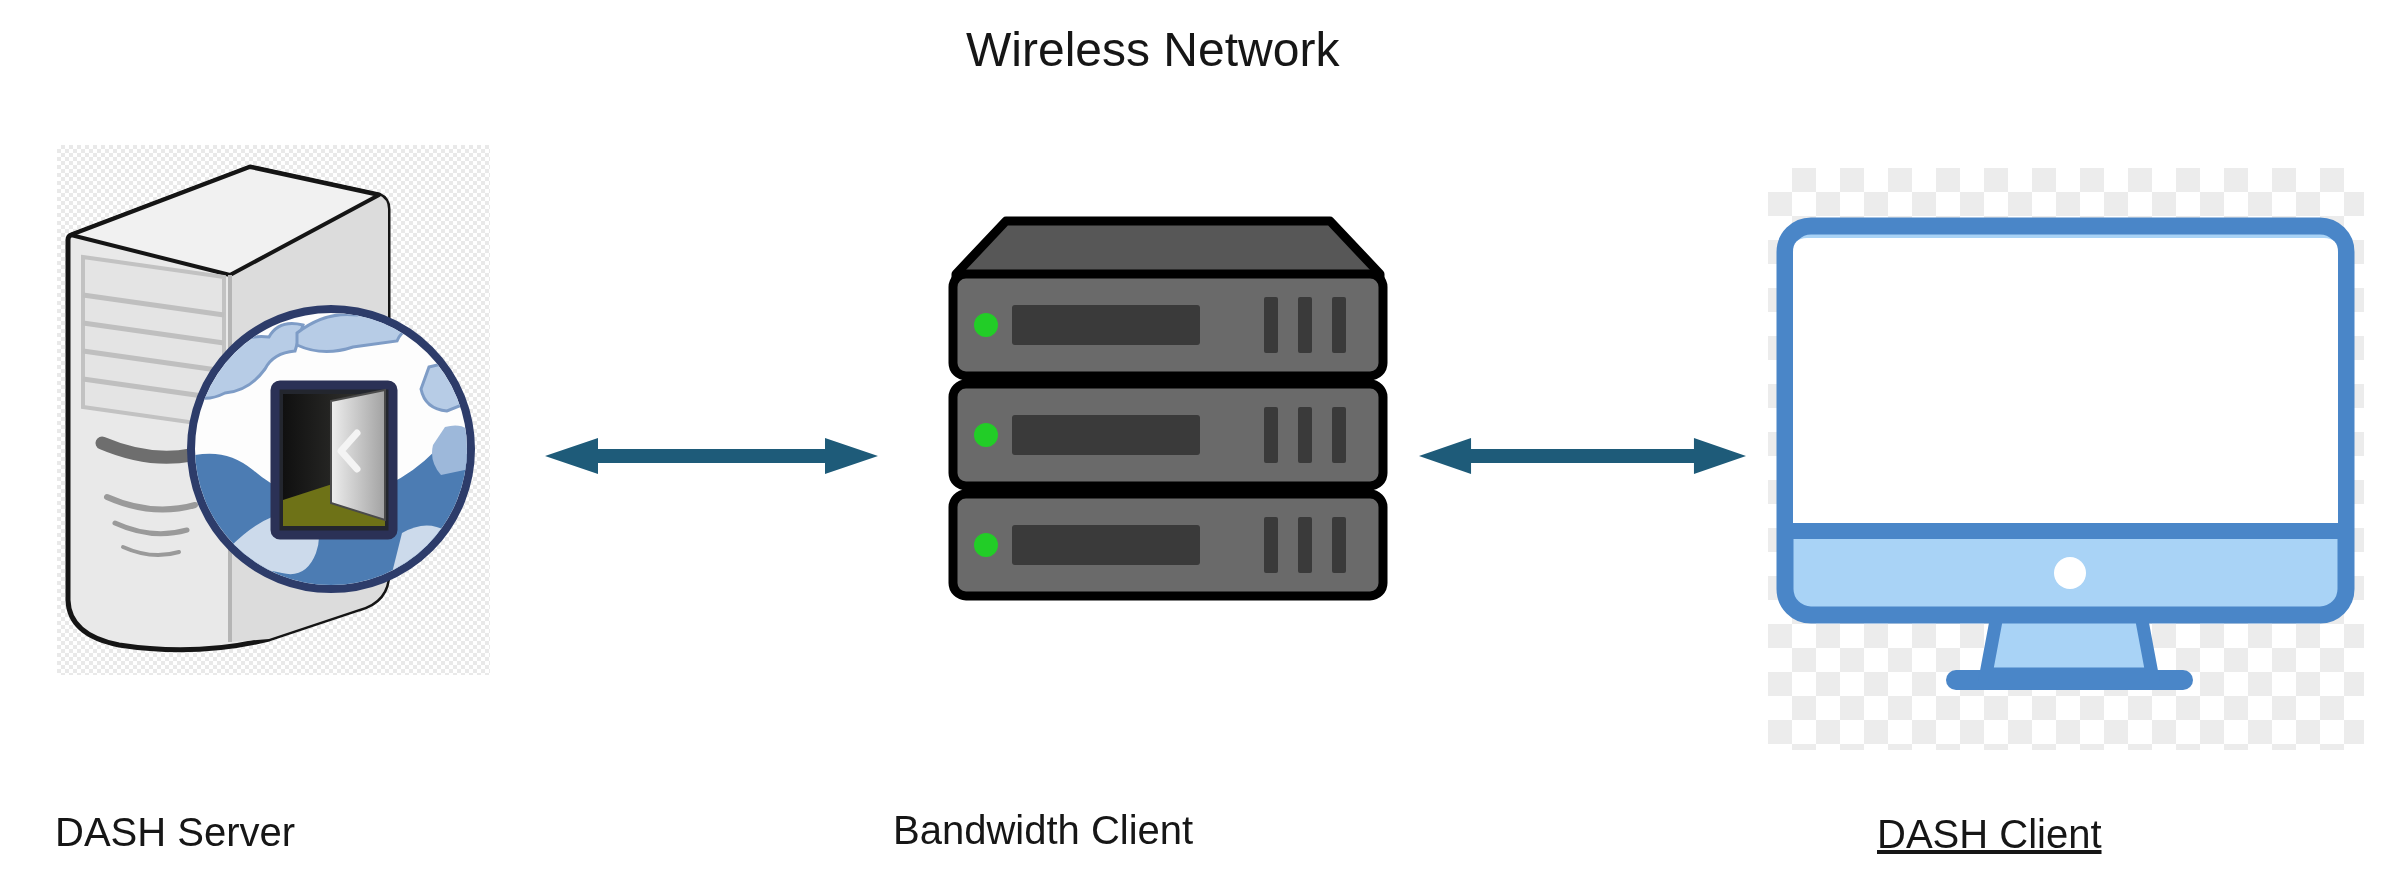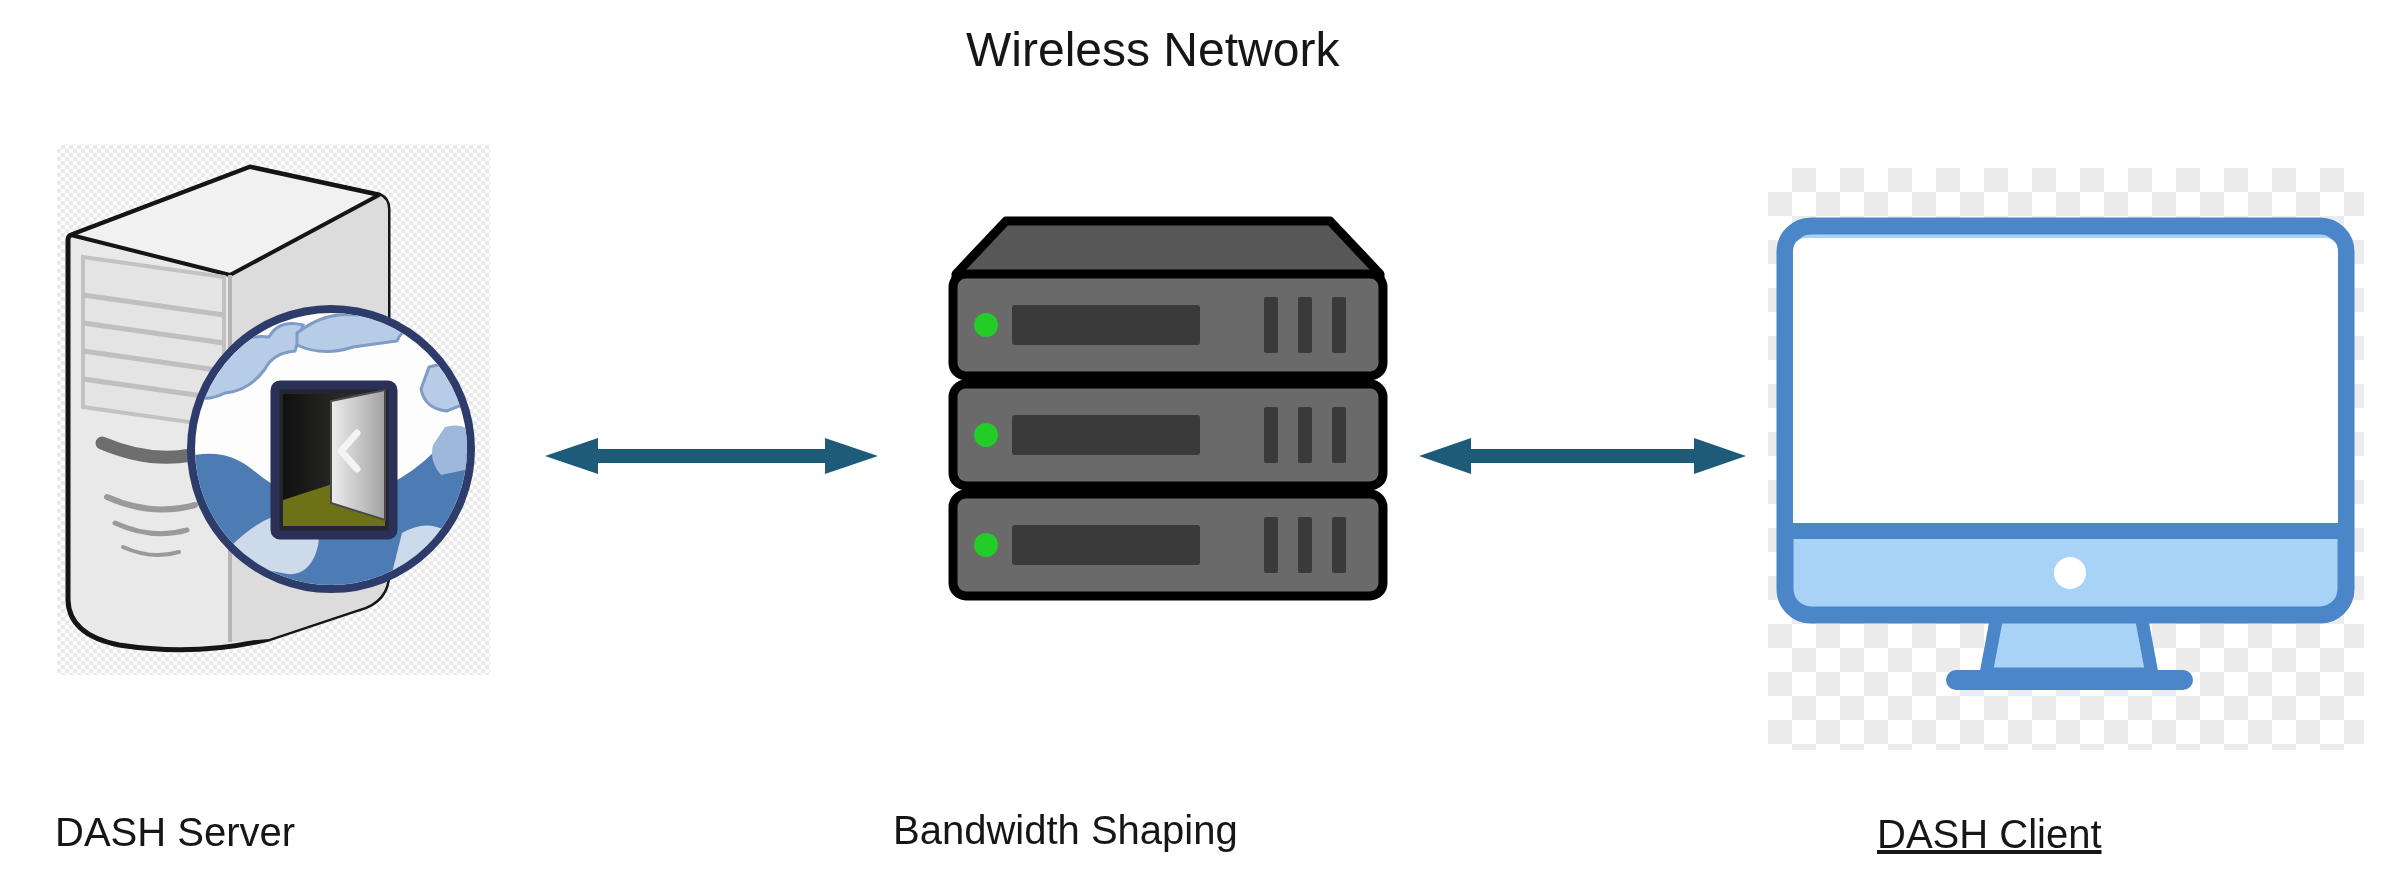--- a/index.html
+++ b/index.html
@@ -185,16 +185,16 @@
       <rect class="mon-base" x="178" y="502" width="247" height="20" rx="10"></rect>
       <polygon class="mon-stand" points="230,442 372,442 384,506 218,506"></polygon>
       <rect class="mon-frame" x="17" y="58" width="561" height="389" rx="26"></rect>
       <path class="mon-screen" d="M39,70 h517 q14,0 14,14 v271 h-545 v-271 q0,-14 14,-14 z"></path>
       <rect class="mon-divider" x="17" y="355" width="561" height="16"></rect>
       <circle class="mon-dot" cx="302" cy="405" r="16"></circle>
     </svg>
   </div>
 
   <div class="node-label label-server">DASH Server</div>
-  <div class="node-label label-shaper">Bandwidth Shaping</div>
+  <div class="node-label label-shaper">Bandwidth Client</div>
   <div class="node-label label-client">DASH Client</div>
 
 </div>
 
 </body></html>

